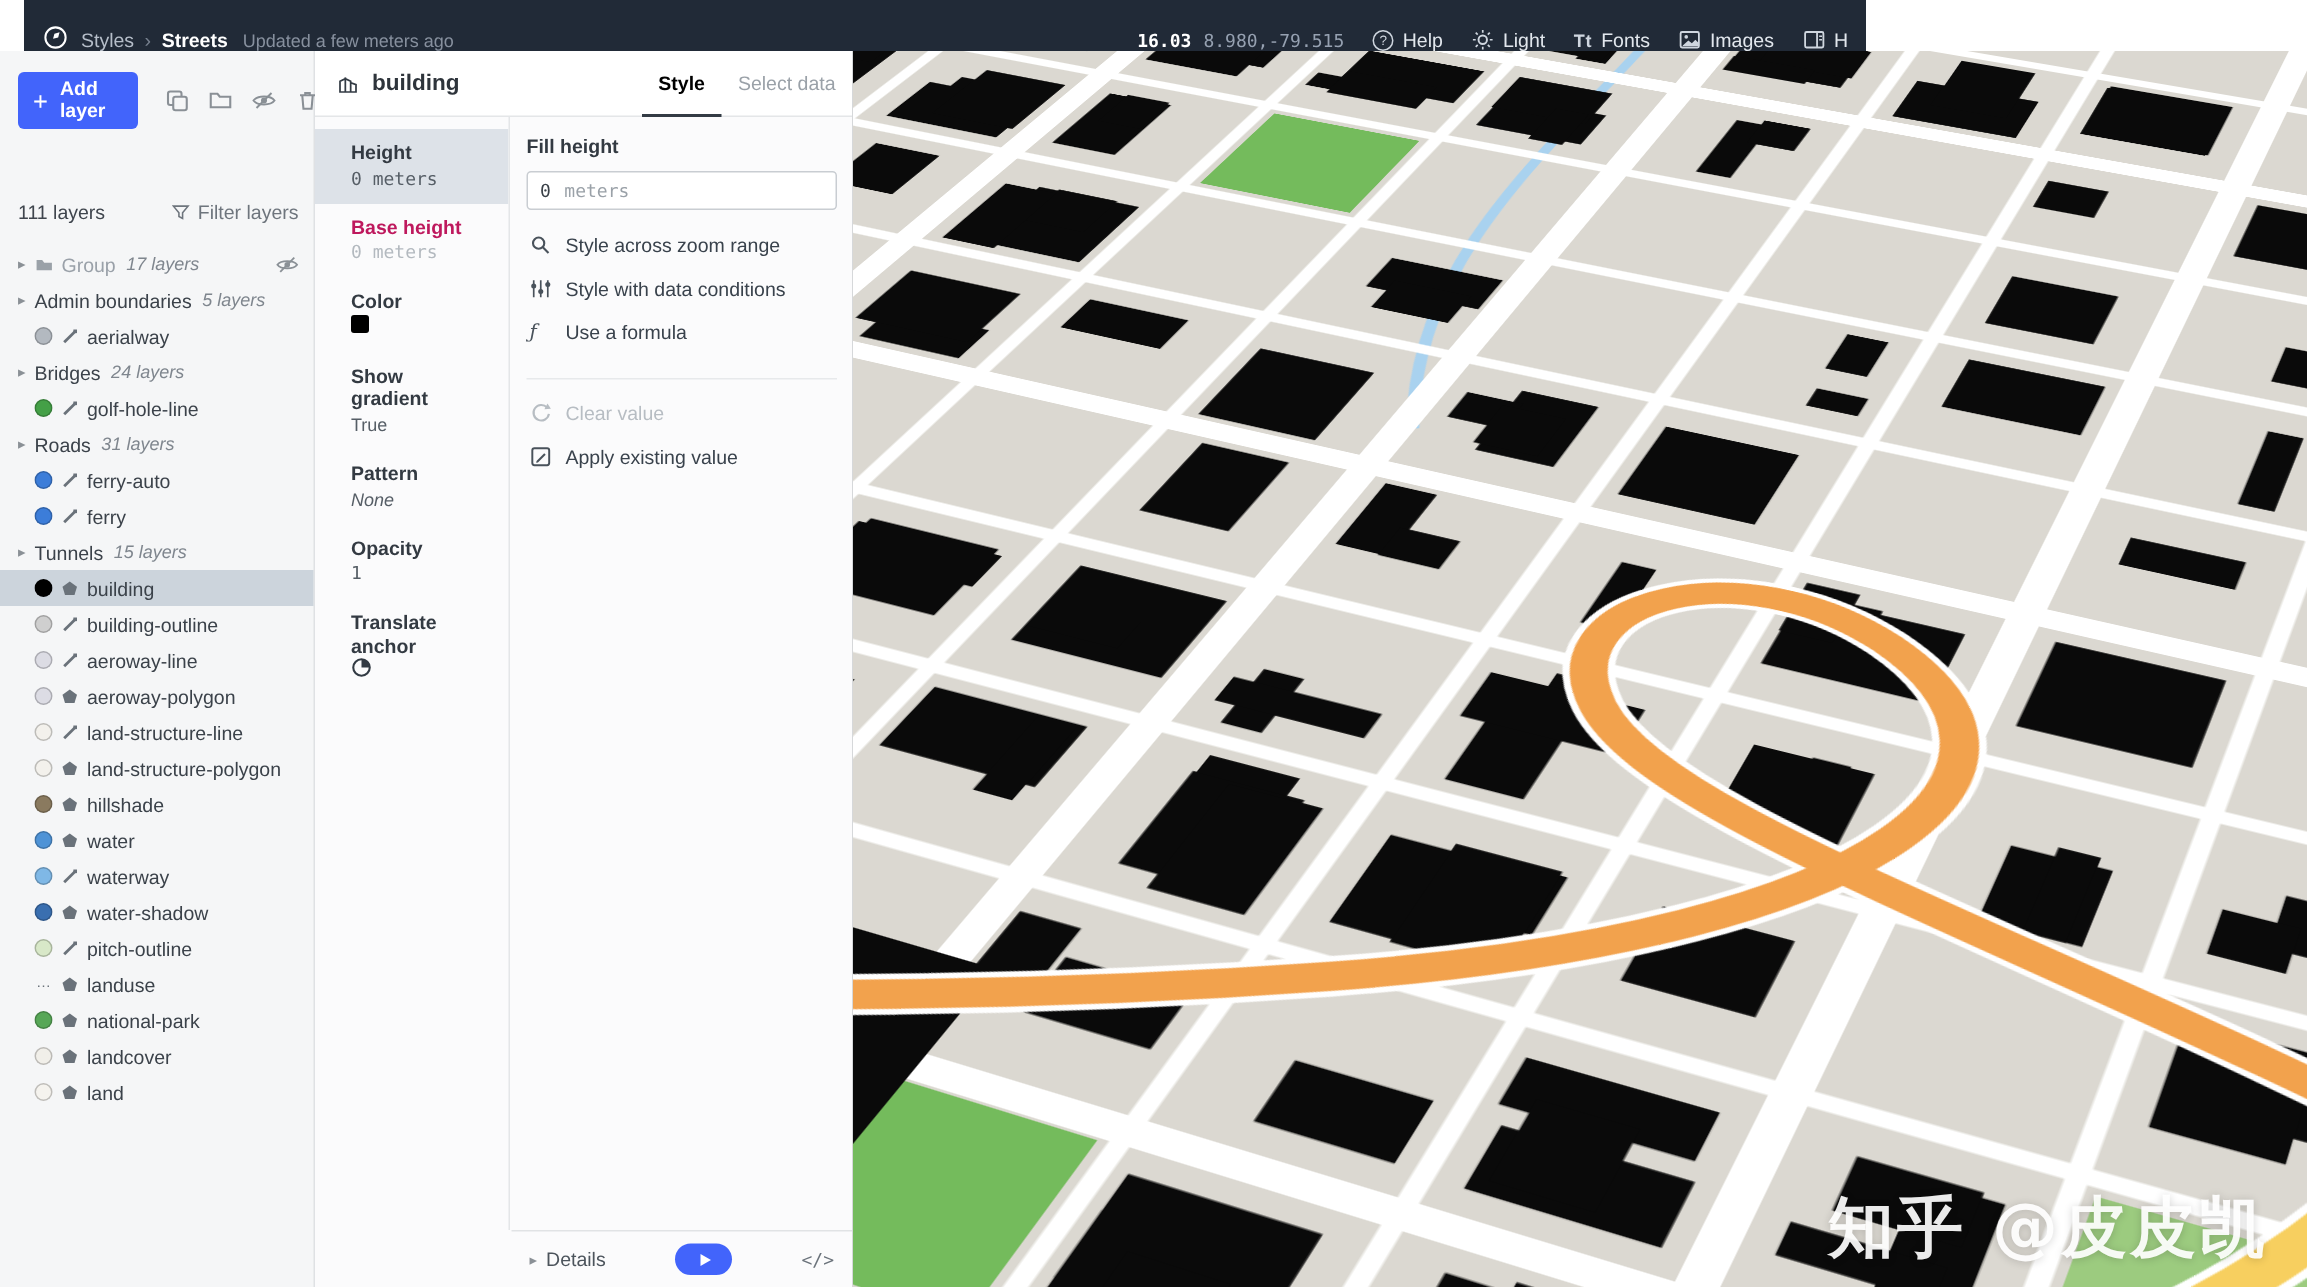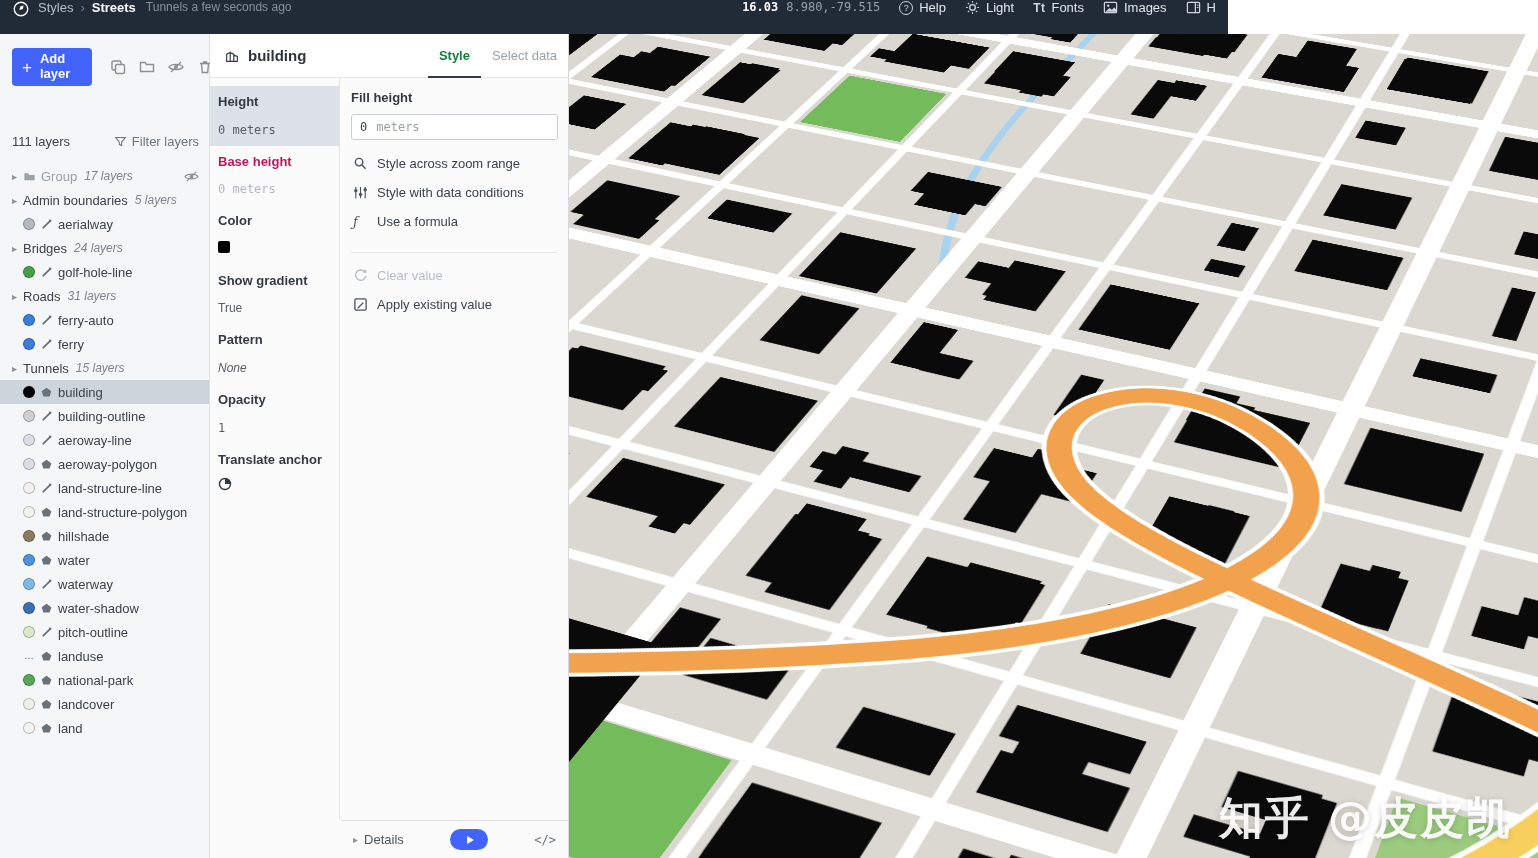--- a/index.html
+++ b/index.html
@@ -1,20 +1,20 @@
 <!DOCTYPE html>
 <html><head>
 <meta charset="utf-8">
 <style>
   *{box-sizing:border-box;margin:0;padding:0}
   html,body{width:1538px;height:858px;overflow:hidden;font-family:"Liberation Sans",sans-serif;background:#fff}
   .mono{font-family:"DejaVu Sans Mono",monospace}
 
   
-  .topbar{position:absolute;left:0;top:0;width:1228px;height:34px;background:#212a37;display:flex;align-items:flex-start;padding:0 12px;color:#e2e7ed;font-size:13px;overflow:hidden;z-index:50}
+  .topbar{position:absolute;left:16px;top:0;width:1228px;height:34px;background:#212a37;display:flex;align-items:flex-end;padding:0 12px;color:#e2e7ed;font-size:13px;overflow:hidden;z-index:50}
   .logo{display:flex;align-items:center;margin-right:8px;cursor:pointer}
   .logo svg{width:18px;height:18px}
   .bc-styles{color:#b6bec9;cursor:pointer}
   .bc-sep{color:#77818f;margin:0 7px;font-size:13px}
   .bc-current{color:#fff;font-weight:600}
   .updated{color:#87909e;font-size:12px;margin-left:10px}
   .flex-spacer{flex:1}
   .zoom{font-family:"DejaVu Sans Mono",monospace;font-weight:700;color:#fff;font-size:12px}
   .coords{font-family:"DejaVu Sans Mono",monospace;color:#96a1b1;font-size:12px;margin-left:8px}
   .tb-item{display:flex;align-items:center;gap:6px;margin-left:19px;cursor:pointer;white-space:nowrap}
@@ -46,26 +46,26 @@
   .layer-row .eye-right{margin-left:auto;display:flex}
   .layer-row .eye-right svg{width:15px;height:15px}
 
   
   .panel{position:absolute;left:210px;top:34px;width:359px;height:824px;background:#fbfbfc;border-right:1px solid #d6d8da}
   .panel-header{position:absolute;left:0;right:0;top:0;height:44px;background:#fff;border-bottom:1px solid #e4e6e8;display:flex;align-items:center;padding:0 0 0 14px}
   .panel-title-ic{display:flex;margin-right:8px}
   .panel-title{font-size:15px;font-weight:700;color:#2e343b}
   .tabs{margin-left:auto;display:flex;height:44px}
   .tab{padding:0 11px;line-height:44px;font-size:13px;color:#9aa1a8;cursor:pointer}
-  .tab.active{color:#15803d;font-weight:600;box-shadow:inset 0 -2px 0 #333b44}
+  .tab.active{color:#000000;font-weight:600;box-shadow:inset 0 -2px 0 #333b44}
   .prop-col{position:absolute;left:0;top:44px;width:130px;bottom:38px;border-right:1px solid #e4e6e8;padding-top:8px;overflow:hidden}
-  .prop-item{padding:8px 8px;cursor:pointer}
+  .prop-item{padding:8px 24px;cursor:pointer}
   .prop-item.selected{background:#dde2e8}
   .pl{font-size:13px;font-weight:700;color:#333a42;line-height:1.2}
-  .pvwrap{margin-top:10px}
+  .pvwrap{margin-top:0}
   .pv{font-size:12px;color:#565e66}
   .pv.mono{font-family:"DejaVu Sans Mono",monospace}
   .pv.italic{font-style:italic}
   .prop-item.muted .pl{color:#be185d}
   .prop-item.muted .pv{color:#b3b9bf}
   .color-swatch{display:inline-block;width:12px;height:12px;border-radius:2px;border:1px solid rgba(0,0,0,.3)}
   .anchor-icon{display:inline-flex}
 
   .editor{position:absolute;left:131px;top:44px;right:0;bottom:38px;padding:12px 10px;overflow:hidden}
   .fill-label{font-size:13px;font-weight:700;color:#333a42;margin-bottom:9px}
@@ -100,21 +100,21 @@
 <div class="topbar">
   <span class="logo">
     <svg viewBox="0 0 20 20">
         <circle cx="10" cy="10" r="7.5" fill="none" stroke="#fff" stroke-width="1.5"></circle>
         <path d="M13 6.2 L9.2 7.2 L8.2 11 L12 10 Z" fill="#fff"></path>
       </svg>
   </span>
   <span class="bc-styles">Styles</span>
   <span class="bc-sep">›</span>
   <span class="bc-current">Streets</span>
-  <span class="updated">Tunnels a few seconds ago</span>
+  <span class="updated">Updated a few meters ago</span>
   <span class="flex-spacer"></span>
   <span class="zoom">16.03</span>
   <span class="coords">8.980,-79.515</span>
   <span class="tb-item">
     <span class="help-circle">?</span>
     <span>Help</span>
   </span>
   <span class="tb-item">
     <svg viewBox="0 0 16 16">
         <circle cx="8" cy="8" r="3" fill="none" stroke="currentColor" stroke-width="1.4"></circle>

